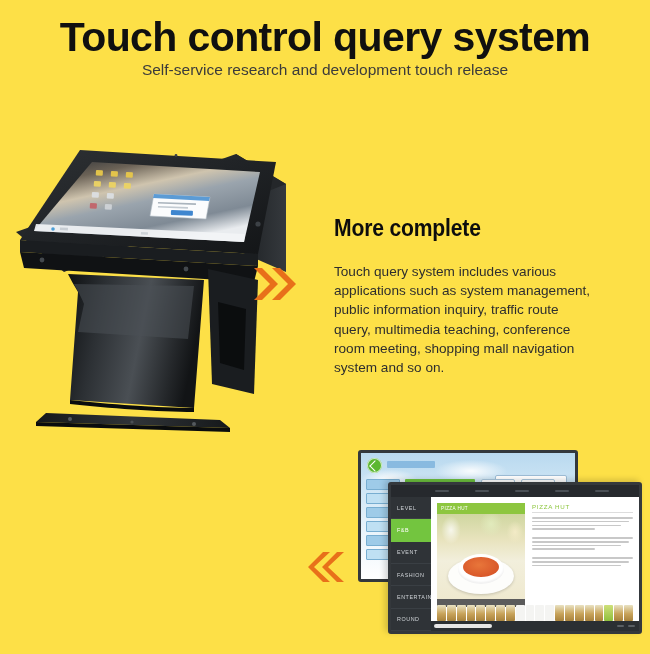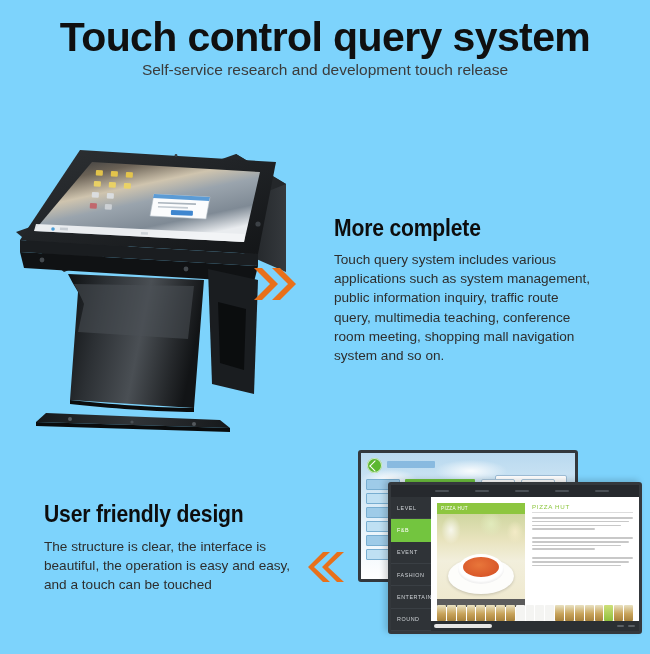--- a/index.html
+++ b/index.html
@@ -9,21 +9,21 @@
     background: #ffffff;
   }
   body {
     font-family: "Liberation Sans", sans-serif;
     -webkit-font-smoothing: antialiased;
   }
   #page {
     position: relative;
     width: 650px;
     height: 654px;
-    background: #7dd3fc;
+    background: #fde047;
     overflow: hidden;
   }
 
   
   .page-title {
     position: absolute;
     left: 0;
     top: 14px;
     width: 650px;
     text-align: center;
@@ -91,21 +91,21 @@
     font-size: 13.6px;
     line-height: 19.2px;
     color: #2e2e2e;
     font-weight: 400;
   }
   #feature-more {
     left: 334px;
     top: 214px;
     width: 260px;
   }
-  #feature-more .feature-body { margin-top: 8px; }
+  #feature-more .feature-body { margin-top: 20px; }
   #feature-friendly {
     left: 44px;
     top: 500px;
     width: 248px;
   }
   #feature-friendly .feature-body { margin-top: 9px; }
 
   
   .screens {
     position: absolute;
@@ -514,24 +514,20 @@
     <div class="feature-body">Touch query system includes various applications such as system management, public information inquiry, traffic route query, multimedia teaching, conference room meeting, shopping mall navigation system and so on.</div>
   </div>
 
   <div class="chev-left">
     <svg class="chev-svg" viewBox="0 0 40 34" xmlns="http://www.w3.org/2000/svg">
       <path d="M18,2 L2,17 L18,32 L11,32 L-4,17 L11,2 Z" transform="translate(6,0)" fill="#E8701A"></path>
       <path d="M36,2 L20,17 L36,32 L29,32 L14,17 L29,2 Z" transform="translate(2,0)" fill="#E8701A"></path>
     </svg>
   </div>
 
-  <div class="feature" id="feature-friendly">
-    <div class="feature-heading">User friendly design</div>
-    <div class="feature-body">The structure is clear, the interface is beautiful, the operation is easy and easy, and a touch can be touched</div>
-  </div>
 
   <div class="screens">
     <span class="sr-only">Two overlapping touch interface screens showing a shopping mall directory application</span>
 
     <div class="screen-back">
       <span class="sr-only">Blue sky themed mall directory home screen with search bar and category buttons</span>
       <div class="sky"></div>
       <div class="sky-clouds"></div>
       <div class="share-badge"></div>
       <div class="back-wordmark"></div>

